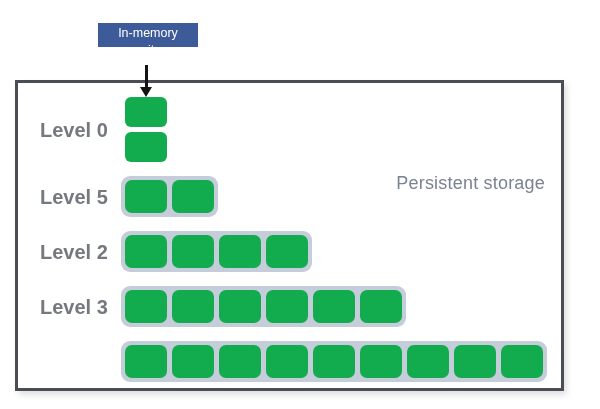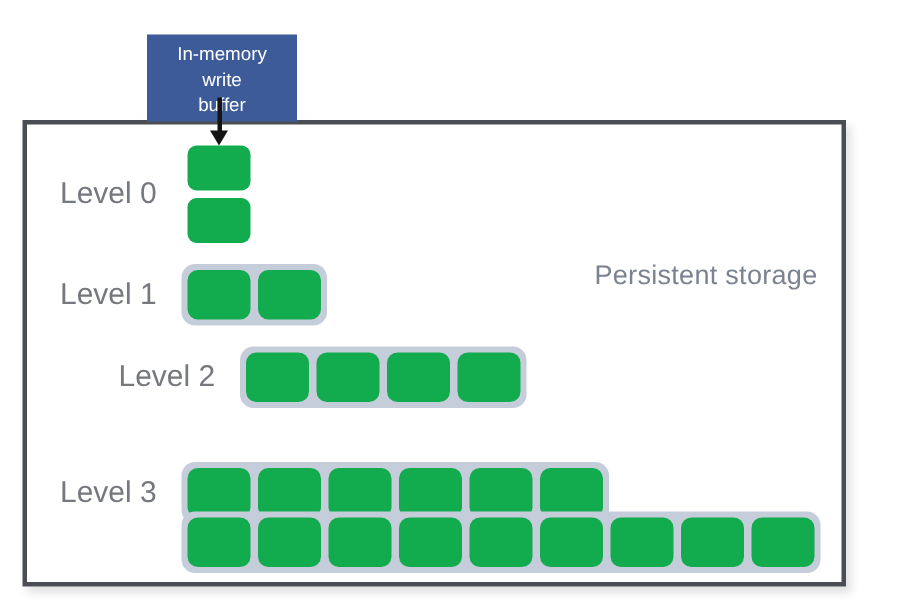--- a/index.html
+++ b/index.html
@@ -17,24 +17,24 @@
   .canvas {
     position: relative;
     width: 600px;
     height: 409px;
     background: #ffffff;
     overflow: hidden;
   }
   .buffer-box {
     position: absolute;
     left: 98px; top: 23px;
-    width: 100px; height: 58px;
+    width: 100px; height: 24px;
     background: var(--buffer-blue);
     color: #ffffff;
-    display: flex; align-items: flex-end; justify-content: center;
+    display: flex; align-items: flex-start; justify-content: center;
     text-align: center;
     font-size: 12.5px; line-height: 1.35;
     padding: 2px 20px;
     z-index: 3;
   }
   .arrow {
     position: absolute;
     left: 140px; top: 65px;
     width: 13px; height: 32px;
     z-index: 4;
@@ -75,21 +75,21 @@
     position: absolute;
     left: 0; right: 0;
     height: 41px;
   }
   .level-row.vertical { height: 65px; }
   .level-label {
     position: absolute;
     left: 22px; top: 50%;
     transform: translateY(-50%);
     font-size: 20px;
-    font-weight: normal;
+    font-weight: bold;
     color: var(--label-gray);
     white-space: nowrap;
   }
   .block-group {
     position: absolute;
     left: 103px; top: 0;
     height: 100%;
     display: flex;
     gap: 5px;
   }
@@ -132,36 +132,36 @@
     <div class="storage-label">Persistent storage</div>
     <div>
         <div class="level-row vertical" style="top: 14px;">
           <span class="level-label">Level 0</span>
           <div class="block-group ungrouped">
             <div class="block"></div>
             <div class="block"></div>
           </div>
         </div>
         <div class="level-row" style="top: 93px;">
-          <span class="level-label">Level 1</span>
+          <span class="level-label">Level 5</span>
           <div class="block-group grouped" style="width: 97px;">
             <div class="block"></div>
             <div class="block"></div>
           </div>
         </div>
-        <div class="level-row" style="top: 148px; margin-left: 39px;">
+        <div class="level-row" style="top: 148px;">
           <span class="level-label">Level 2</span>
           <div class="block-group grouped" style="width: 191px;">
             <div class="block"></div>
             <div class="block"></div>
             <div class="block"></div>
             <div class="block"></div>
           </div>
         </div>
-        <div class="level-row" style="top: 203px; margin-top: 22px;">
+        <div class="level-row" style="top: 203px;">
           <span class="level-label">Level 3</span>
           <div class="block-group grouped" style="width: 285px;">
             <div class="block"></div>
             <div class="block"></div>
             <div class="block"></div>
             <div class="block"></div>
             <div class="block"></div>
             <div class="block"></div>
           </div>
         </div>

